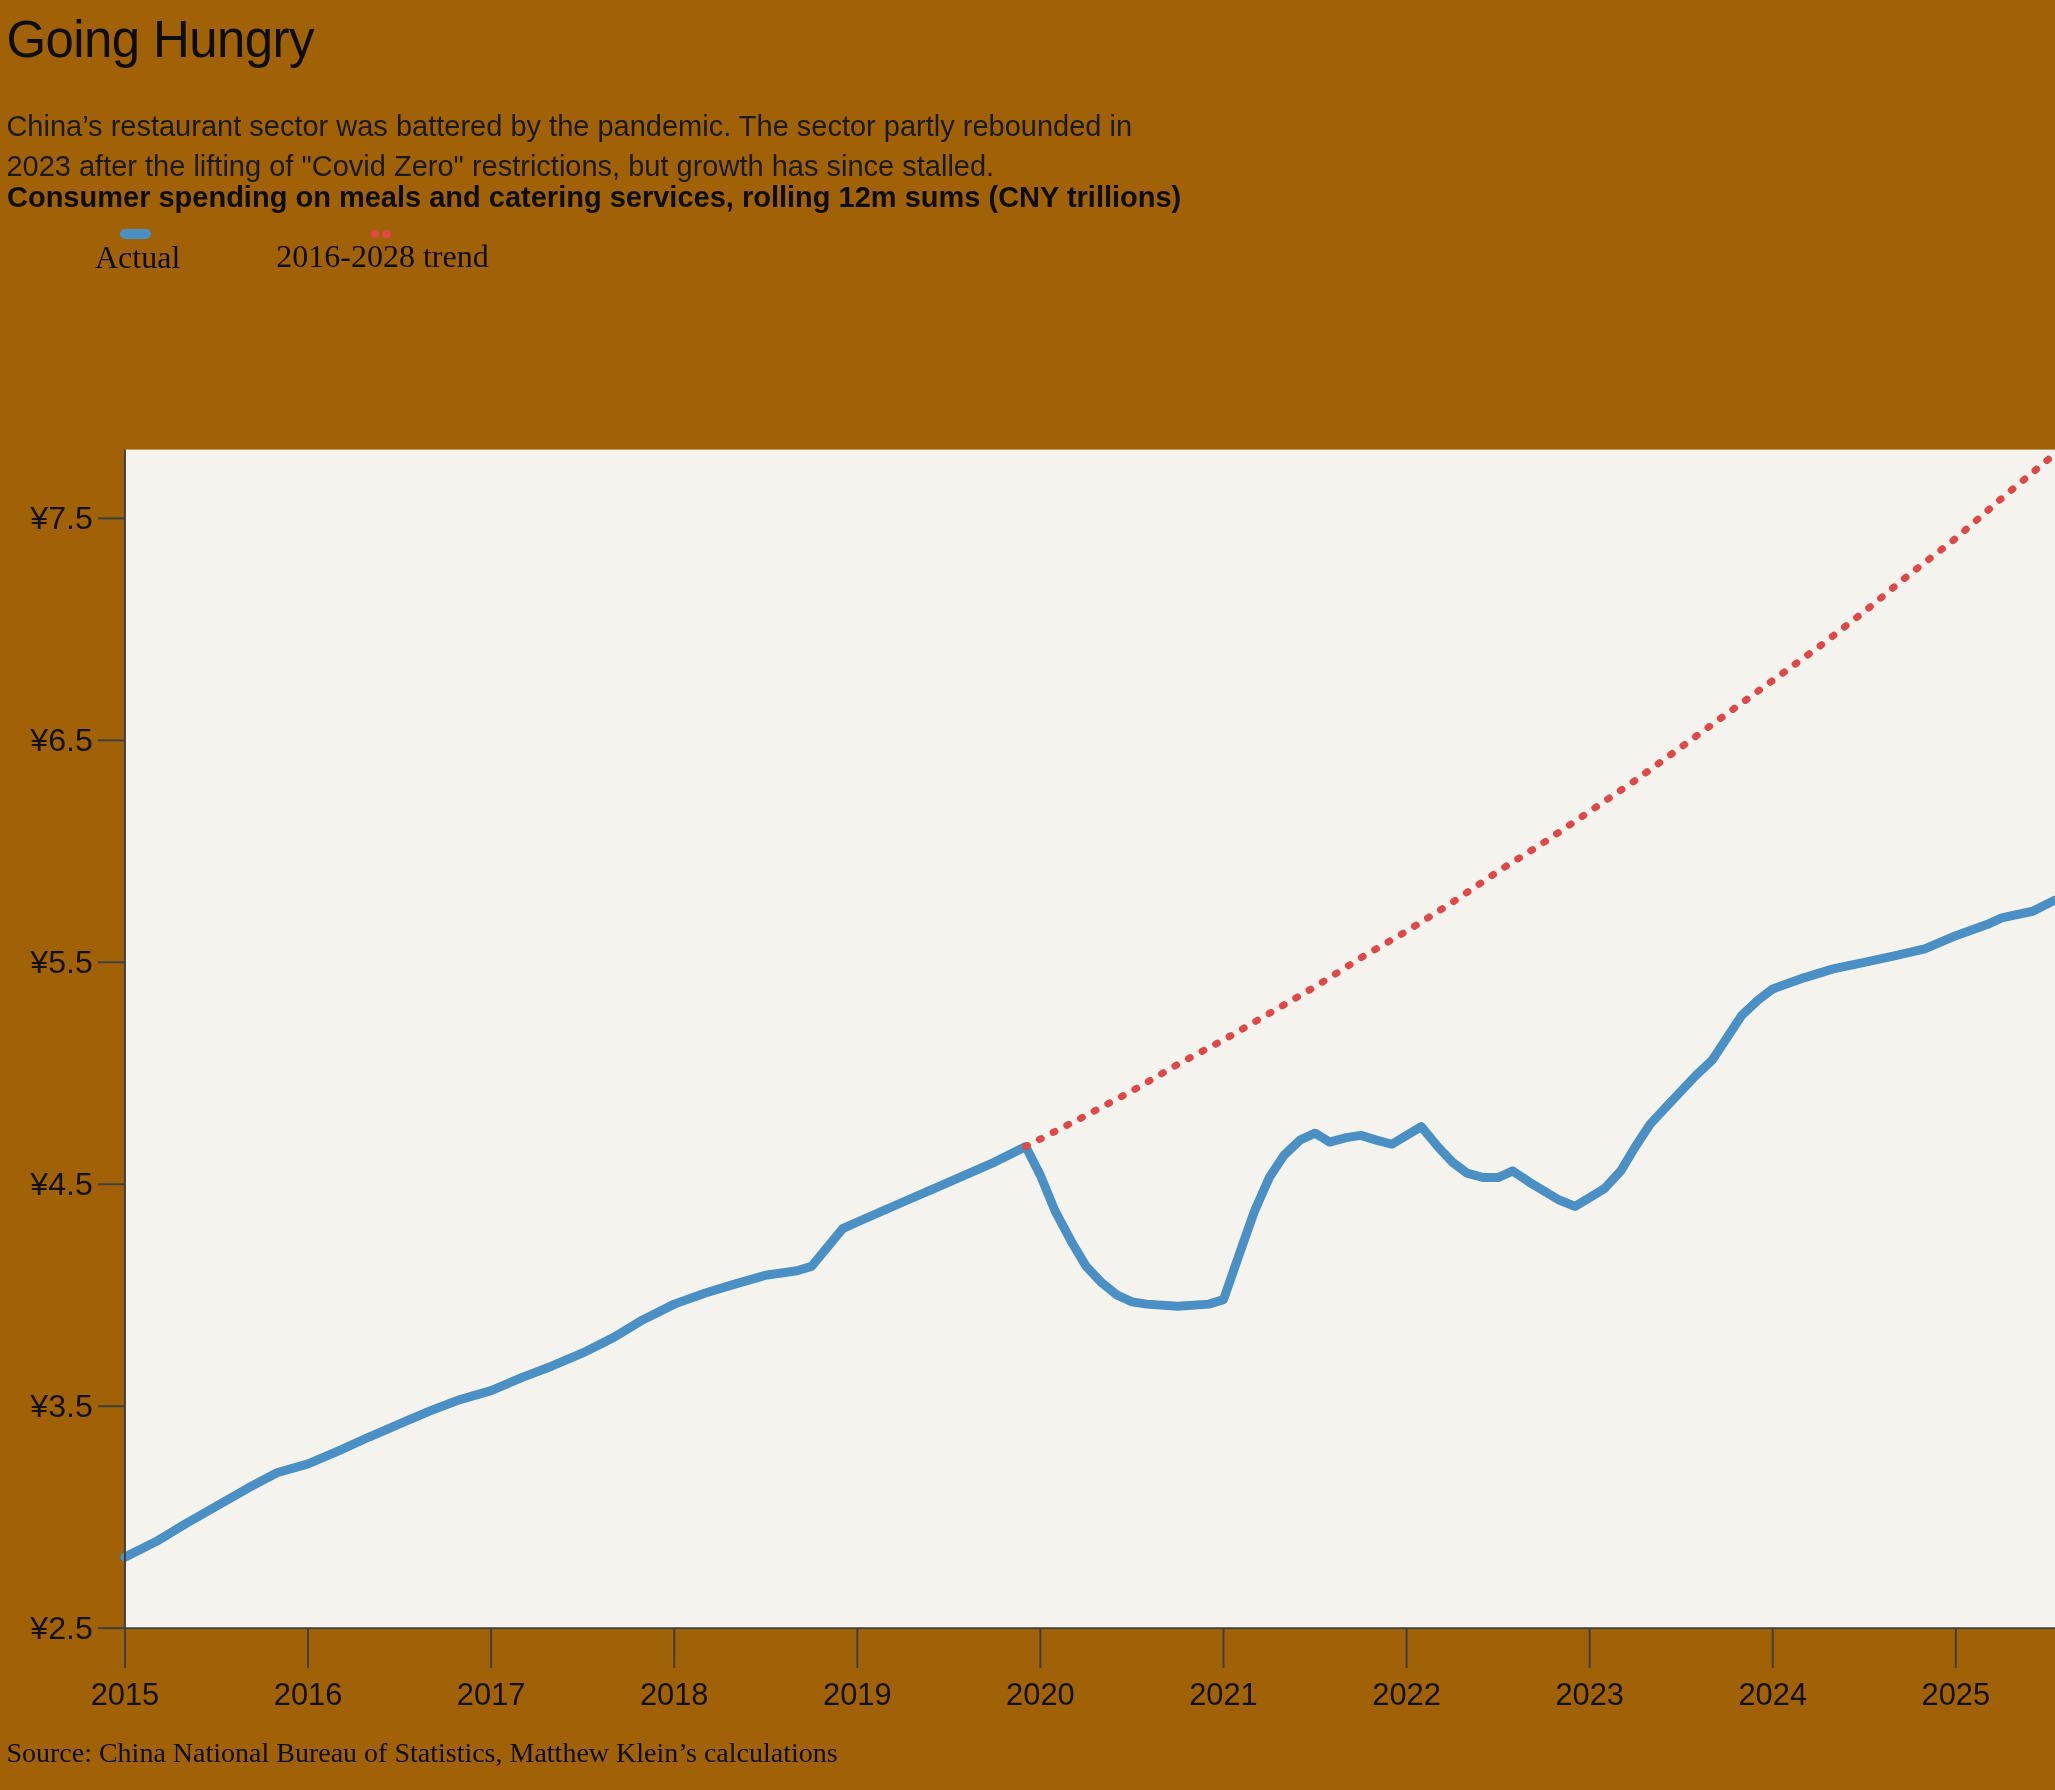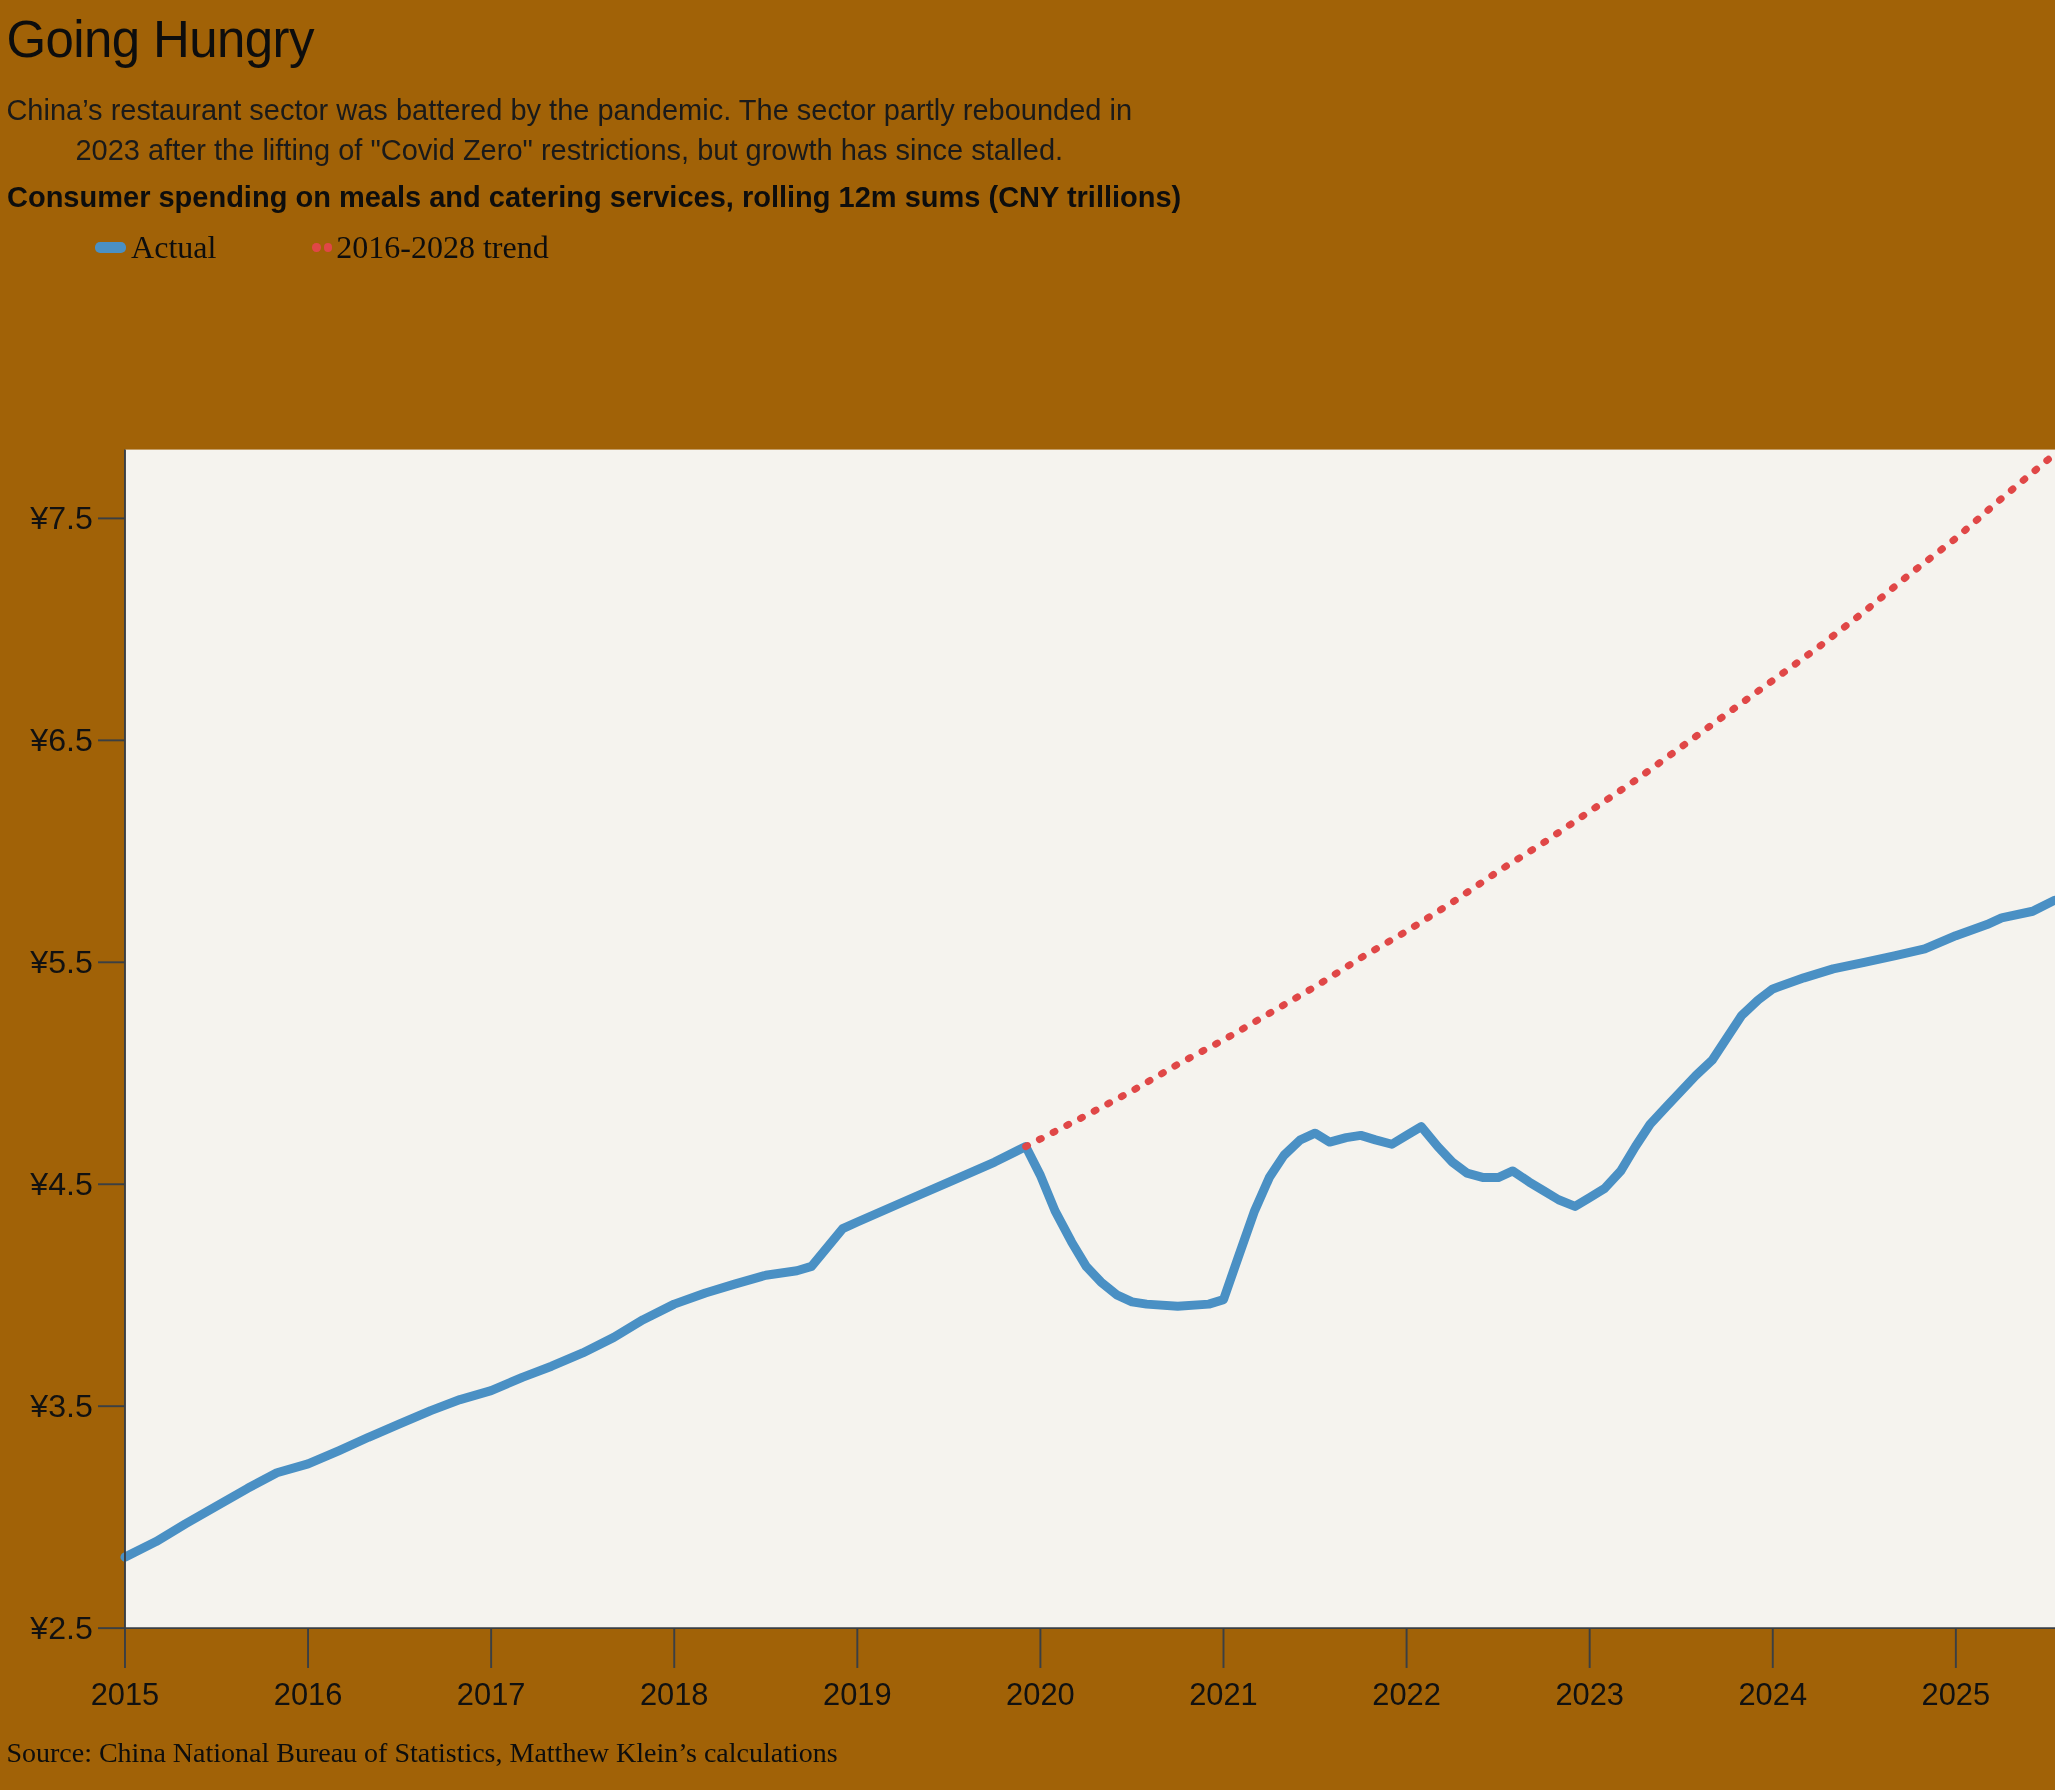--- a/index.html
+++ b/index.html
@@ -1,23 +1,23 @@
 <!DOCTYPE html>
 <html style="font-size:10.3px"><head>
 <meta charset="utf-8">
 <style>
   html,body{margin:0;padding:0;background:#ffffff;}
   .page{position:relative;width:2056px;height:1790px;background:#a16207;overflow:hidden;
         font-family:"Liberation Sans",sans-serif;color:#111;}
   .title{position:absolute;left:6.4px;top:10.3px;font-size:51px;font-weight:500;letter-spacing:-0.6px;color:#0d0d0d;}
-  .subtitle{position:absolute;left:6.4px;top:90px;font-size:29px;line-height:40px;font-weight:400;color:#1a1a1a;text-align:center;}
+  .subtitle{position:absolute;left:6.4px;top:106px;font-size:29px;line-height:40px;font-weight:400;color:#1a1a1a;}
   .heading{position:absolute;left:7px;top:181px;font-size:29px;font-weight:700;color:#0d0d0d;}
   .legend{position:absolute;left:95px;top:229px;display:flex;align-items:center;gap:96px;
           font-family:"Liberation Serif",serif;font-size:32px;color:#0d0d0d;}
-  .legend-item{display:flex;align-items:center;}
+  .legend-item{display:flex;align-items:center;flex-direction:column;}
   .swatch-line{display:inline-block;width:31px;height:10.3px;border-radius:5.1px;margin-right:5.1px;background:#4a90c4;}
   .swatch-dots{display:inline-flex;align-items:center;gap:3.2px;margin-right:3.9px;}
   .swatch-dots i{display:inline-block;width:8.4px;height:8.4px;border-radius:50%;background:#e04747;}
   .chart-svg{position:absolute;left:0;top:0;}
   .source{position:absolute;left:6.4px;top:1737px;font-family:Liberation Serif, serif;font-size:28px;color:#0d0d0d;}
 </style>
 </head>
 <body>
 
 <div class="page">

